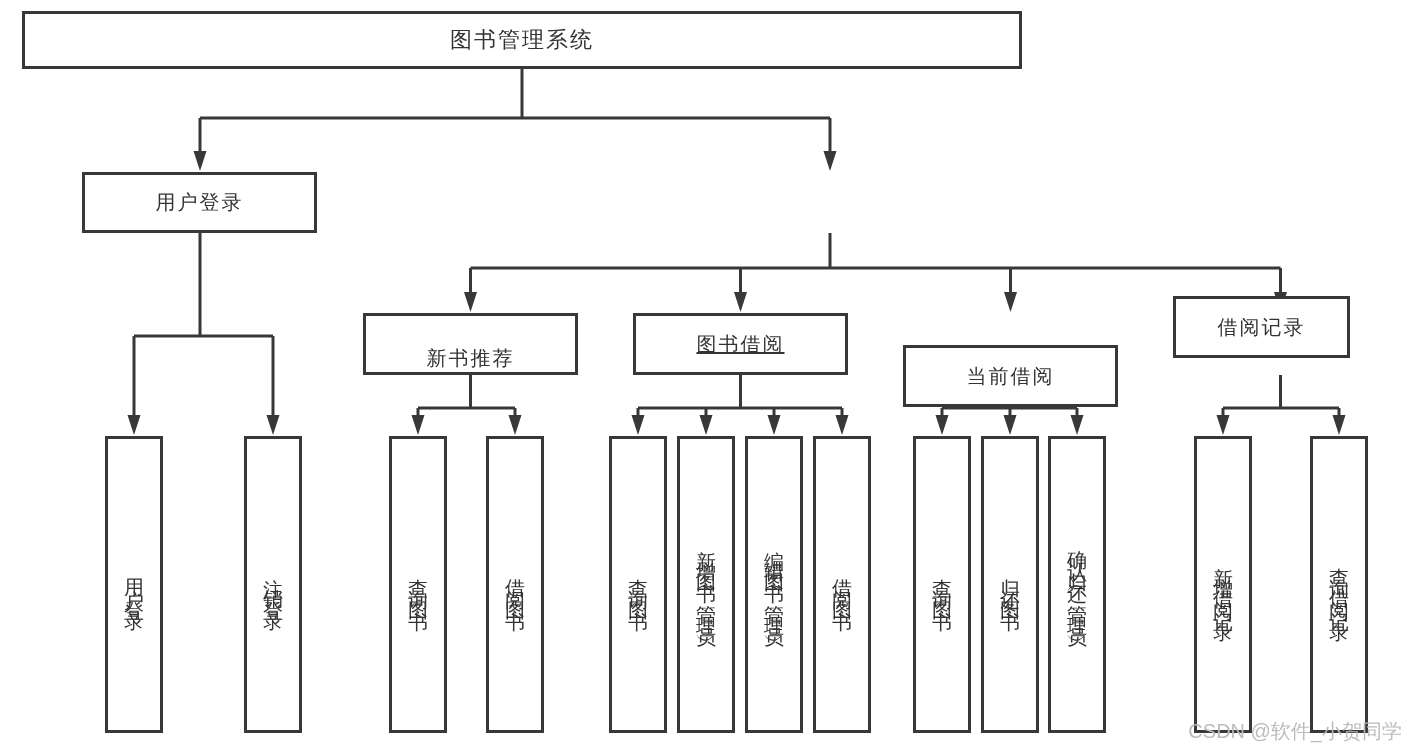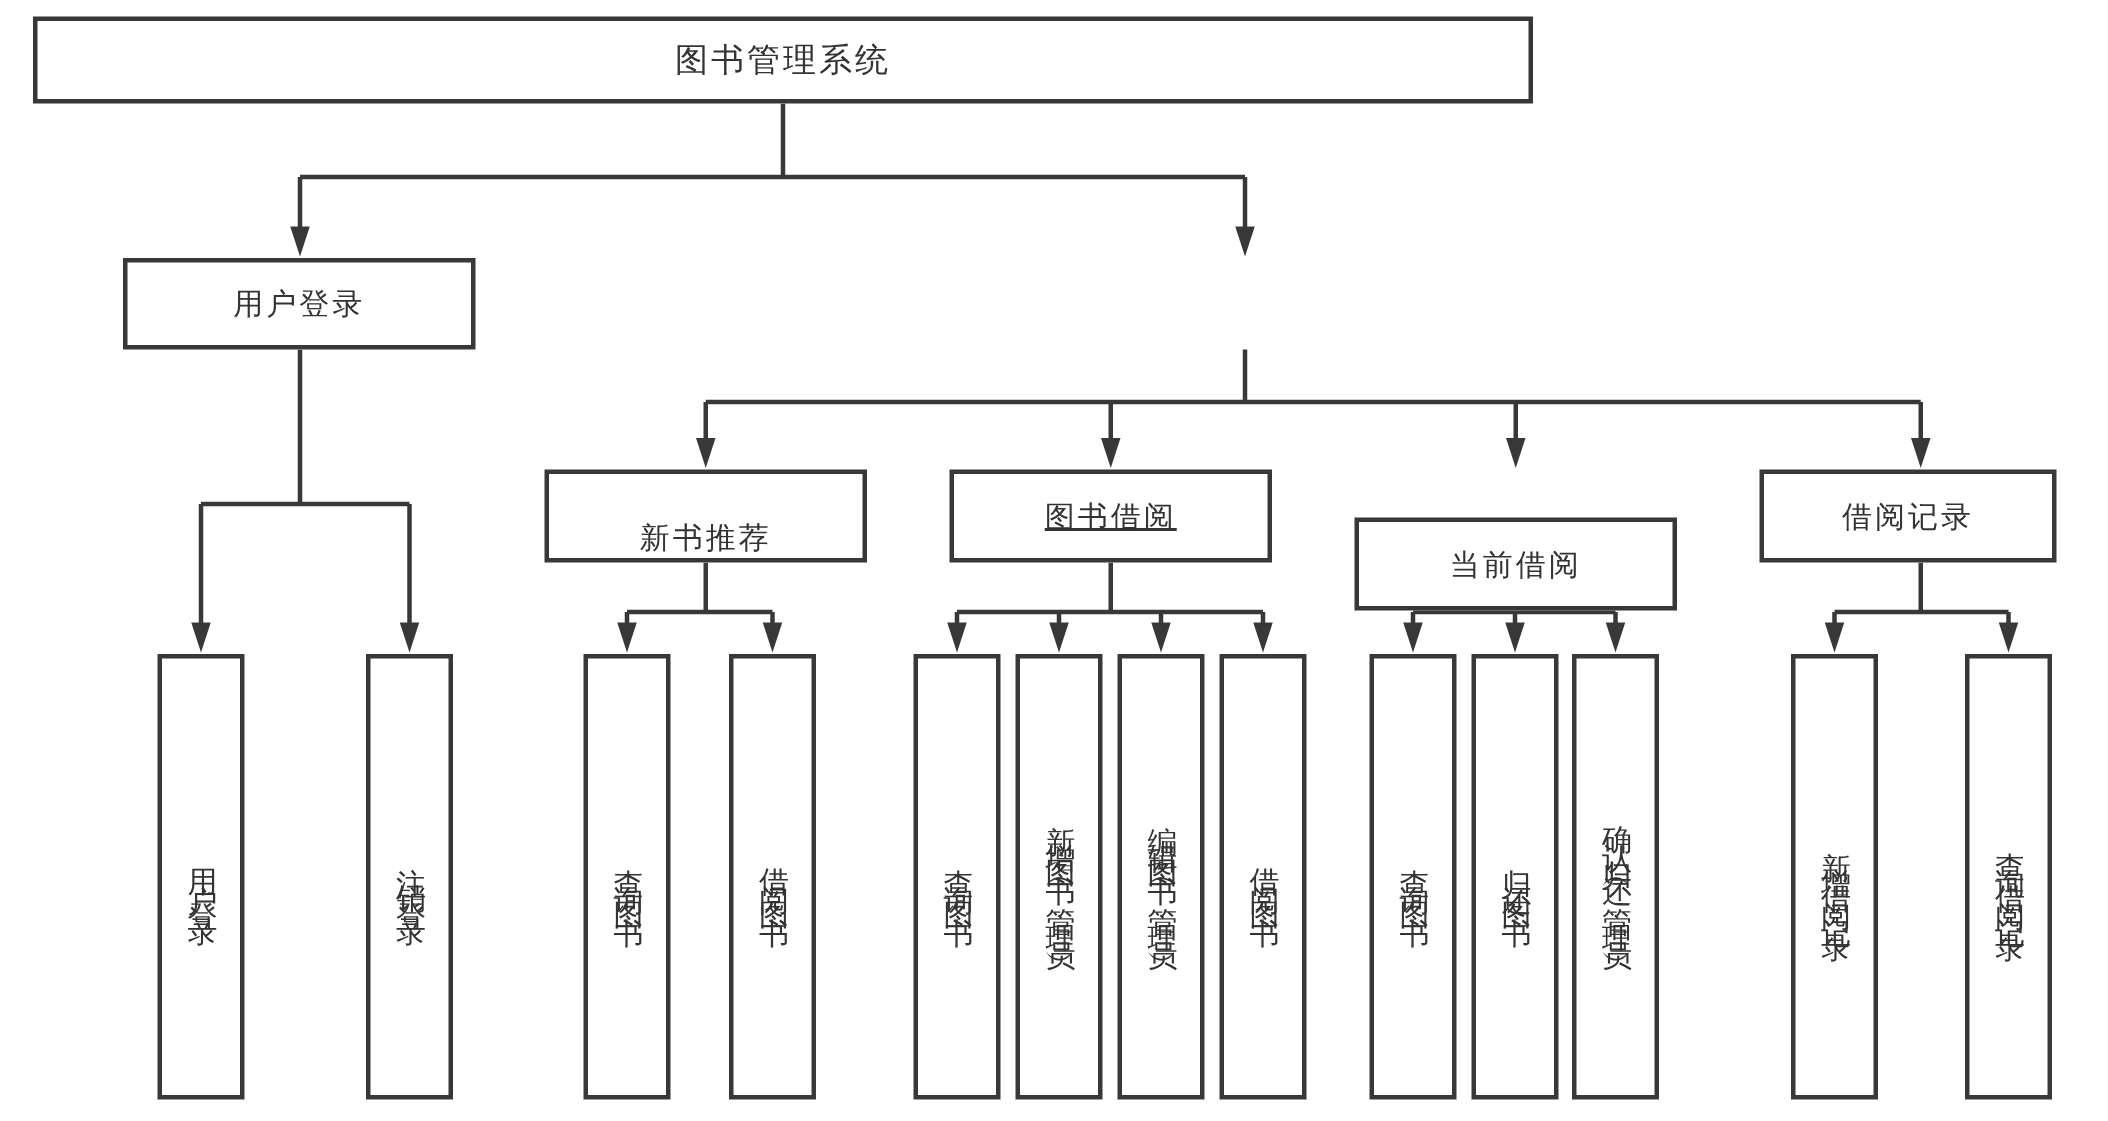--- a/index.html
+++ b/index.html
@@ -16,21 +16,21 @@
   .v span { writing-mode:vertical-rl; text-orientation:mixed; font-size:20px;
             letter-spacing:11px; line-height:1.15; }
 
   
   .root-box { left:22px;  top:11px;  width:1000px; height:58px; }
   .l2a { left:82px;   top:172px; width:235px; height:61px; }
   .l2b { left:712px;  top:172px; width:235px; height:61px; }
   .l3a { left:363px;  top:313px; width:215px; height:62px;align-items:flex-end; }
   .l3b { left:633px;  top:313px; width:215px; height:62px;text-decoration:underline; }
   .l3c { left:903px;  top:313px; width:215px; height:62px;margin-top:32px; }
-  .l3d { left:1173px; top:313px; width:198px; height:62px; }
+  .l3d { left:1173px; top:296px; width:177px; height:62px; }
 
   
   .leaf { top:436px; width:58px; height:297px; }
   .g1a { left:105px; }  .g1b { left:244px; }
   .g2a { left:389px; }  .g2b { left:486px; }
   .g3a { left:609px; }  .g3b { left:677px; }  .g3c { left:745px; }  .g3d { left:813px; }
   .g4a { left:913px; }  .g4b { left:981px; }  .g4c { left:1048px; }
   .g5a { left:1194px; } .g5b { left:1310px; }
 
   .watermark { position:absolute; right:3px; bottom:2px; font-size:20px;
@@ -134,13 +134,14 @@
     <span>确认归还（管理员）</span>
   </div>
 
   <div class="node v leaf g5a">
     <span>新增借阅记录</span>
   </div>
   <div class="node v leaf g5b">
     <span>查询借阅记录</span>
   </div>
 
+  <div class="watermark">CSDN @软件_小贺同学</div>
 </div>
 
 </body></html>

